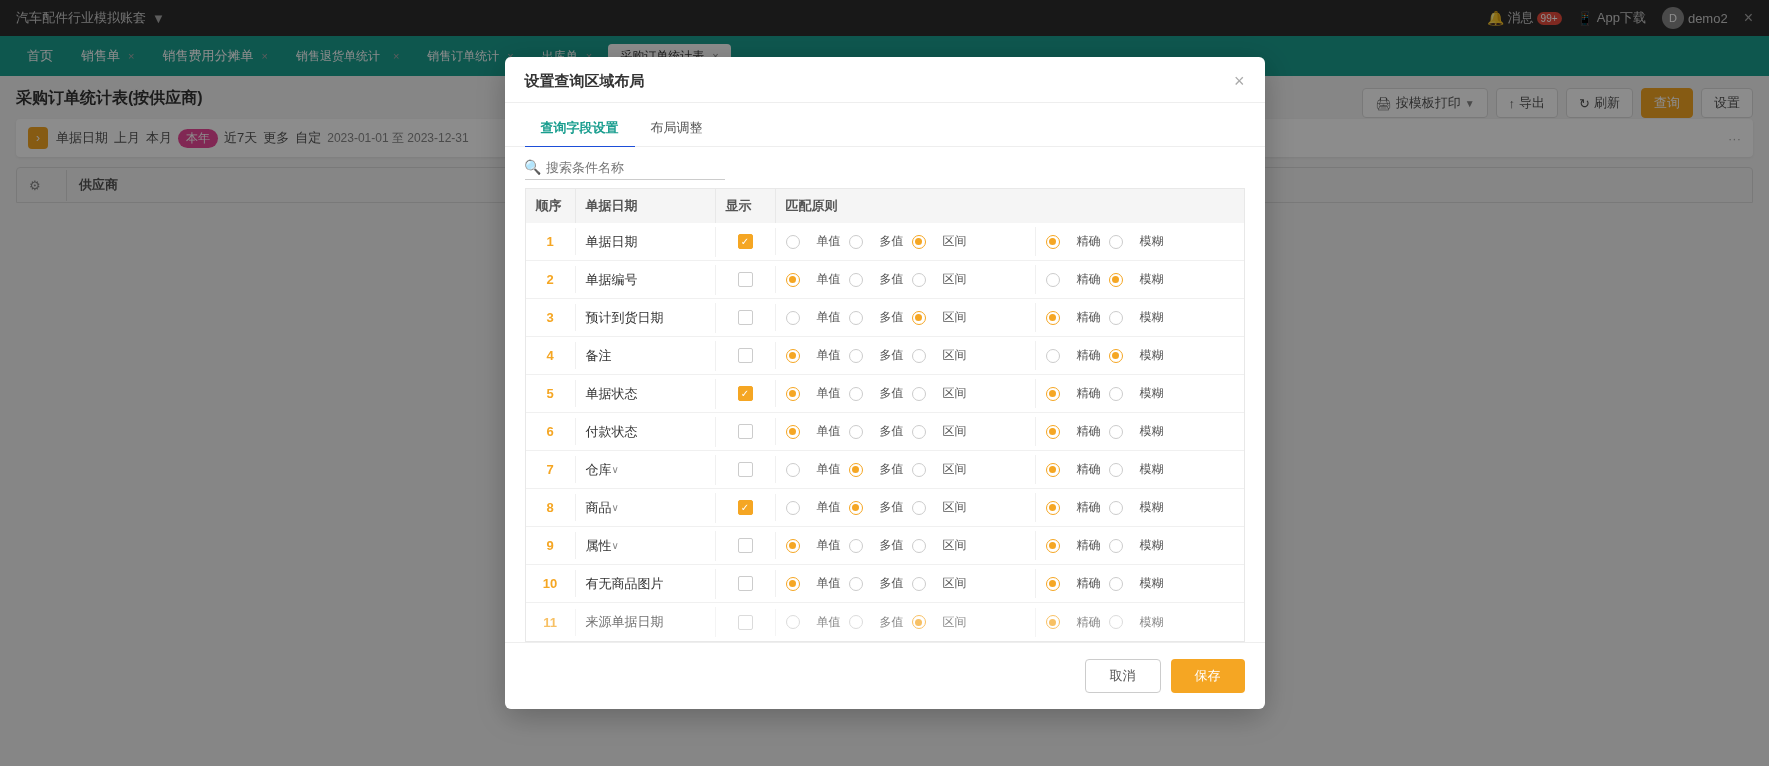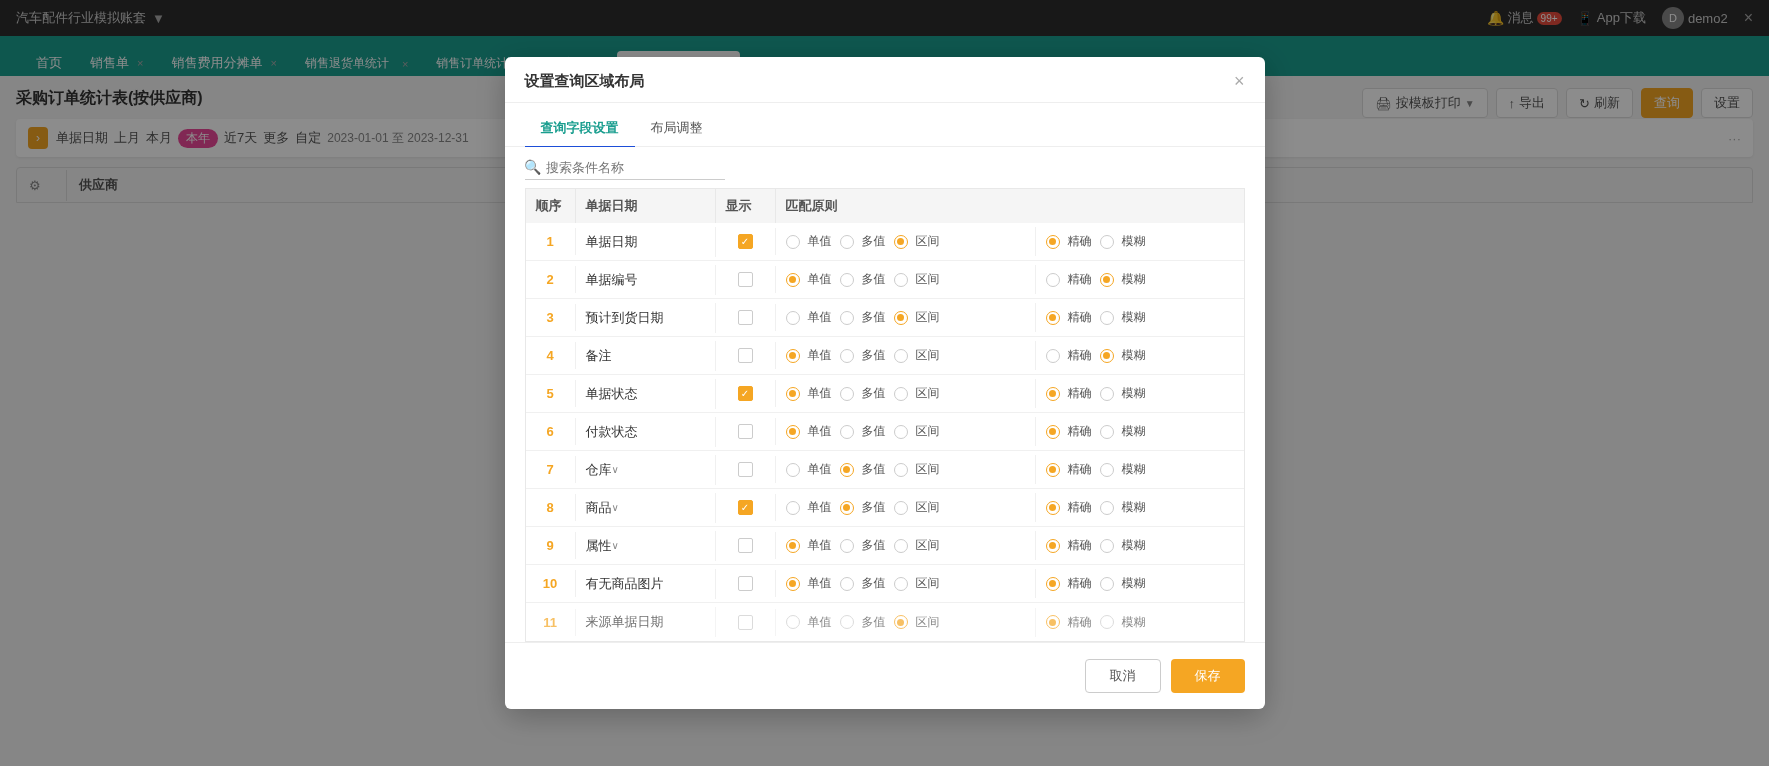--- a/index.html
+++ b/index.html
@@ -17,22 +17,22 @@
     .top-bar-left { color: #ccc; font-size: 13px; display: flex; align-items: center; gap: 6px; }
     .top-bar-right { display: flex; align-items: center; gap: 16px; color: #ccc; font-size: 13px; }
     .top-bar-right .badge { background: #e74c3c; color: #fff; border-radius: 8px; padding: 1px 4px; font-size: 10px; }
     .close-x { color: #aaa; cursor: pointer; font-size: 16px; }
 
     
     .nav-bar {
       background: #1a9e8f;
       height: 40px;
       display: flex;
-      align-items: flex-end;
-      padding: 0 24px;
+      align-items: center;
+      padding: 0 15px;
       gap: 4px;
     }
     .nav-tab {
       color: #fff;
       padding: 4px 12px;
       border-radius: 4px 4px 0 0;
       font-size: 13px;
       cursor: pointer;
       display: flex;
       align-items: center;
@@ -185,21 +185,21 @@
       min-height: 38px;
     }
     .dt-row:last-child { border-bottom: none; }
     .dt-cell { padding: 6px 10px; border-right: 1px solid #f0f0f0; font-size: 13px; color: #333; display: flex; align-items: center; }
     .dt-cell:last-child { border-right: none; }
     .dt-cell.center { justify-content: center; }
     .dt-cell.num { color: #f5a623; font-weight: bold; justify-content: center; }
 
     
     .radio-group { display: flex; gap: 8px; align-items: center; flex-wrap: wrap; }
-    .radio-item { display: flex; align-items: center; gap: 8px; font-size: 12px; color: #555; cursor: pointer; text-align: right; }
+    .radio-item { display: flex; align-items: center; gap: 17px; font-size: 12px; color: #555; cursor: pointer; text-align: right; }
     .radio-circle {
       width: 14px; height: 14px; border-radius: 50%;
       border: 1px solid #ccc;
       display: flex; align-items: center; justify-content: center;
       background: #fff;
     }
     .radio-circle.checked { border-color: #f5a623; }
     .radio-circle.checked::after {
       content: '';
       width: 7px; height: 7px;

